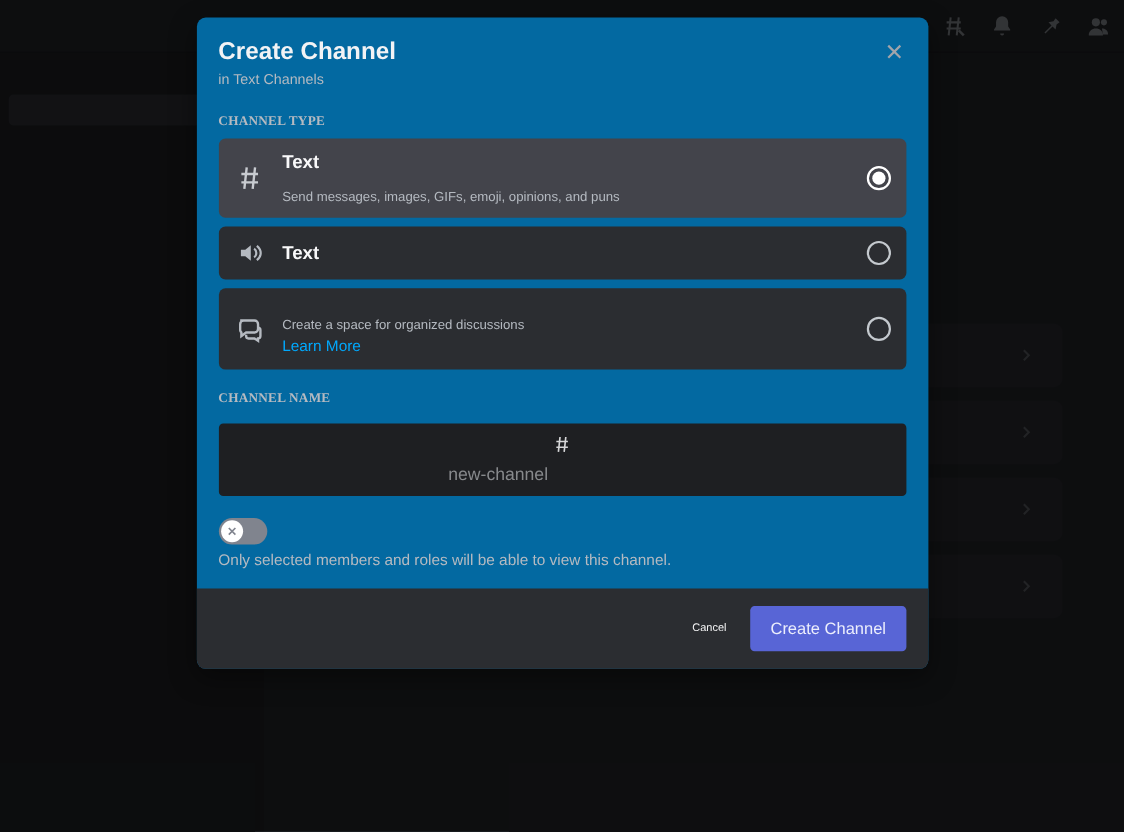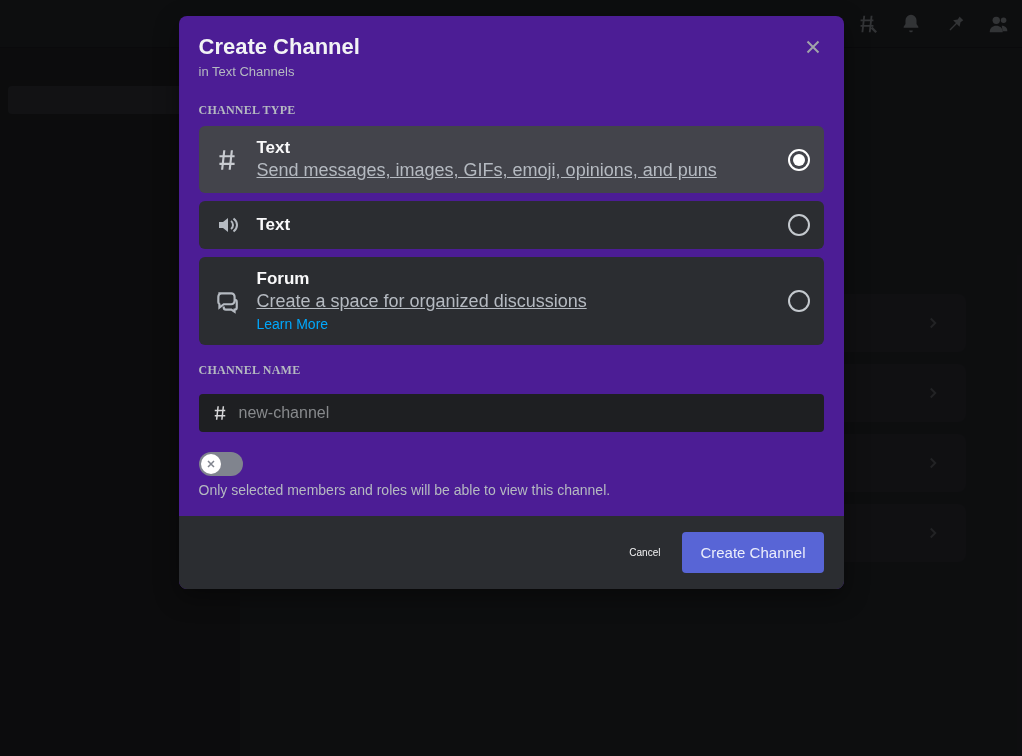--- a/index.html
+++ b/index.html
@@ -16,38 +16,38 @@
   .channel-item { display:flex; align-items:center; gap:8px; padding:6px 8px; margin:2px 8px; border-radius:4px; color:#dcddde; }
   .channel-item.sel { background:#404249; color:#fff; }
   .channel-item .icons-right { margin-left:auto; display:flex; gap:6px; color:#b5bac1; }
   .main-content { position:absolute; left:240px; top:48px; right:0; bottom:0; background:#313338; padding:16px; }
   .welcome-txt { color:#b5bac1; font-size:16px; padding:0 40px 0 240px; line-height:1.5; }
   .welcome-txt a { color:#00a8fc; text-decoration:none; }
   .action-card { display:flex; align-items:center; justify-content:space-between; background:#393a41; margin:12px 40px 12px 240px; padding:20px 24px; border-radius:8px; color:#dcddde; font-weight:600; }
 
   
   .overlay { position:absolute; inset:0; background:rgba(0,0,0,0.72); display:flex; align-items:flex-start; justify-content:center; }
-  .modal { width:665px; margin-top:16px; background:#4c1d95; border-radius:8px; box-shadow:0 8px 24px rgba(0,0,0,.4); }
+  .modal { width:665px; margin-top:16px; background:#0369a1; border-radius:8px; box-shadow:0 8px 24px rgba(0,0,0,.4); }
   .modal-header { position:relative; padding:18px 20px 6px 20px; }
   .modal-title { color:#f2f3f5; font-size:22px; font-weight:700; }
   .modal-sub { color:#b5bac1; font-size:13px; margin-top:4px; }
   .close-x { position:absolute; top:18px; right:18px; width:26px; height:26px; display:flex; align-items:center; justify-content:center; color:#a1a4aa; cursor:pointer; }
   .section-label { font-size:12px; font-weight:700; letter-spacing:.02em; color:#b5bac1; padding:18px 20px 8px 20px;font-family:Liberation Serif, serif; }
   .type-list { padding:0 20px; display:flex; flex-direction:column; gap:8px; }
   .type-option { display:flex; align-items:center; gap:16px; padding:12px 14px; background:#2b2d31; border-radius:6px; cursor:pointer; }
   .type-option.selected { background:#43444b; }
   .type-icon { width:28px; display:flex; justify-content:center; color:#b5bac1; }
   .type-text { flex:1; }
   .type-title { color:#f9f9fa; font-size:17px; font-weight:600; }
-  .type-desc { color:#b5bac1; font-size:18px; margin-top:2px;text-decoration:underline; }
+  .type-desc { color:#b5bac1; font-size:12px; margin-top:14px; }
   .learn-more { color:#00a8fc; font-size:14px; text-decoration:none; display:inline-block; margin-top:4px; }
   .radio { width:22px; height:22px; border:2px solid #c4c9ce; border-radius:50%; display:flex; align-items:center; justify-content:center; }
   .radio.selected { border-color:#fff; }
   .radio.selected::after { content:""; width:12px; height:12px; background:#fff; border-radius:50%; }
-  .name-input-wrap { margin:8px 20px 0 20px; background:#1e1f22; border-radius:4px; display:flex; align-items:center; padding:10px 12px; gap:10px; }
+  .name-input-wrap { margin:8px 20px 0 20px; background:#1e1f22; border-radius:4px; display:flex; align-items:center; padding:10px 12px; gap:10px;flex-direction:column; }
   .name-input-wrap .hash { color:#d6d6d8; }
   .name-input { flex:1; background:transparent; border:none; outline:none; color:#dbdee1; font-size:16px; }
   .name-input::placeholder { color:#87898c; }
   .private-row { display:flex; align-items:center; justify-content:space-between; padding:20px 20px 6px 20px; }
   .private-left { display:flex; align-items:center; gap:10px; color:#eeeef0; font-size:17px; font-weight:600; }
   .private-desc { color:#b5bac1; font-size:14px; padding:0 20px 18px 20px; }
   .toggle { width:44px; height:24px; background:#80848e; border-radius:14px; position:relative; cursor:pointer; }
   .toggle-knob { position:absolute; left:2px; top:2px; width:20px; height:20px; background:#fff; border-radius:50%; display:flex; align-items:center; justify-content:center; color:#80848e; }
   .toggle-knob svg { width:12px; height:12px; }
   .modal-footer { background:#2b2d31; padding:16px 20px; display:flex; justify-content:flex-end; align-items:center; gap:16px; border-radius:0 0 8px 8px; }
@@ -199,21 +199,20 @@
       </div>
 
       <div class="type-option">
         <div class="type-icon">
           <svg width="26" height="26" viewBox="0 0 24 24" fill="none" stroke="#b5bac1" stroke-width="2">
               <path d="M4 5h12a3 3 0 013 3v4a3 3 0 01-3 3H9l-4 3v-3a3 3 0 01-1-2V8a3 3 0 013-3z"></path>
               <path d="M9 17v1a2 2 0 002 2h5l3 2v-2a2 2 0 002-2v-5a2 2 0 00-2-2"></path>
             </svg>
         </div>
         <div class="type-text">
-          <div class="type-title">Forum</div>
           <div class="type-desc">Create a space for organized discussions</div>
           <a href="#" class="learn-more">Learn More</a>
         </div>
         <div class="radio"></div>
       </div>
 
     </div>
 
     <div class="section-label">CHANNEL NAME</div>
     <div class="name-input-wrap">

